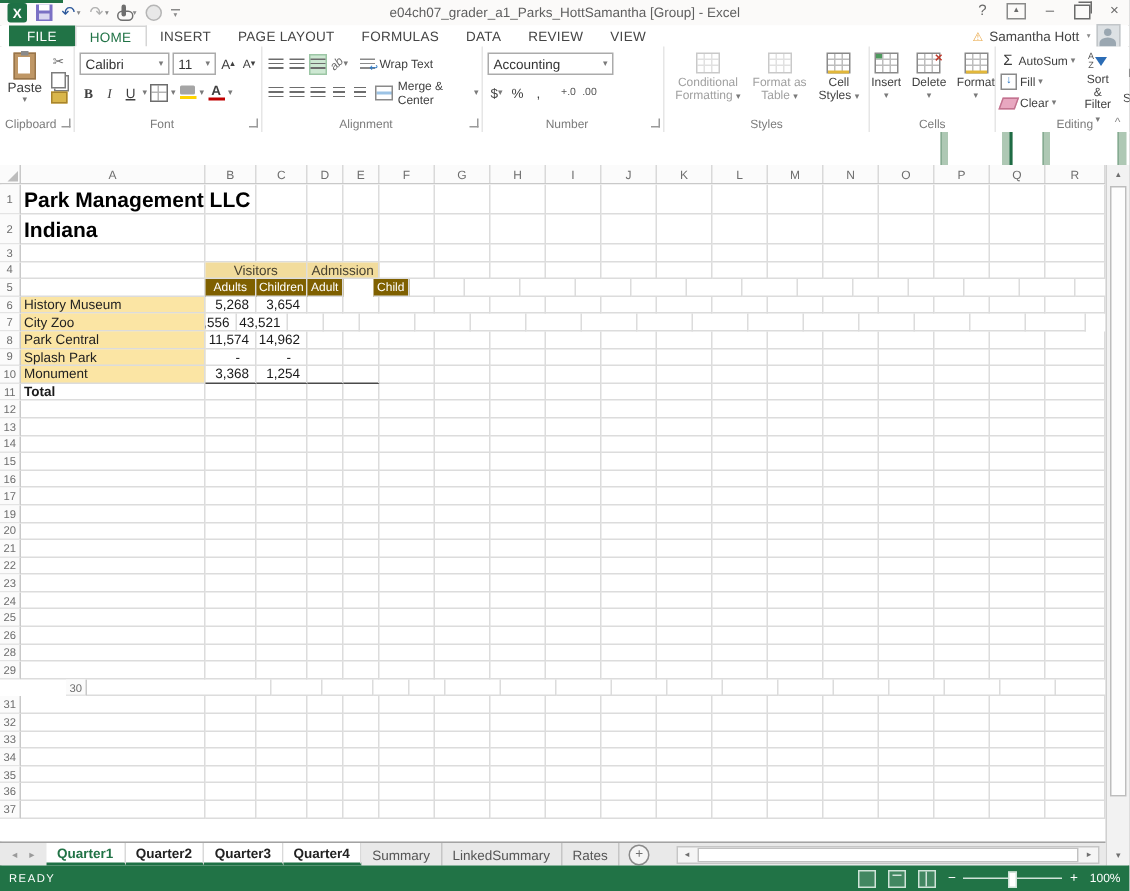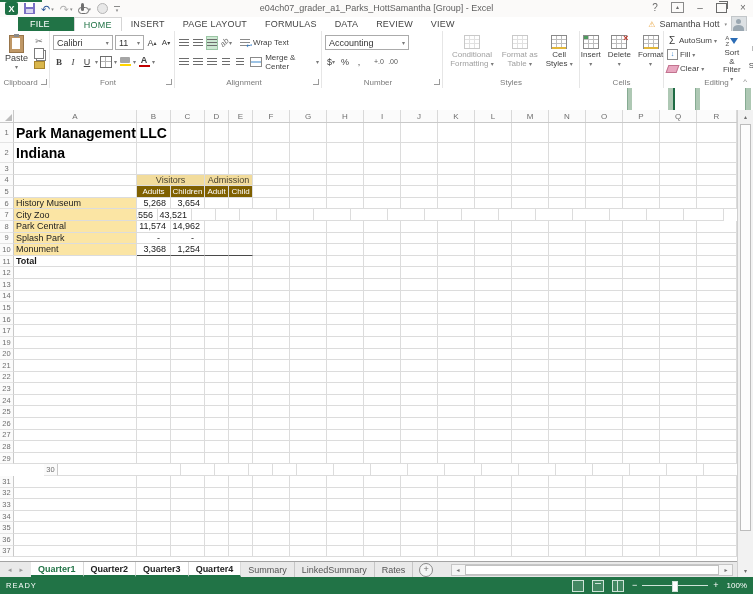--- a/index.html
+++ b/index.html
@@ -29,21 +29,21 @@
   .qmore s{font-size:5px;line-height:4px;text-decoration:none;}
   #title-text{position:absolute;left:0;right:0;top:3px;text-align:center;font-size:9px;color:#5f5f5f;}
   #wincontrols{position:absolute;right:3px;top:2px;display:flex;align-items:center;gap:9px;font-size:10px;color:#6b6b6b;}
   .wc{width:14px;text-align:center;cursor:default;}
   .ribopt{width:11px;height:9px;border:1px solid #8a8a8a;font-size:6px;line-height:8px;text-align:center;color:#6b6b6b;}
   .restore{width:9px;height:8px;border:1px solid #6b6b6b;position:relative;background:#fbfaf9;}
   .restore i{position:absolute;left:2px;top:-3px;width:8px;height:7px;border:1px solid #6b6b6b;border-bottom:none;border-left:none;}
   
   #tabrow{left:0;top:17px;width:753px;height:14px;background:#fff;display:flex;align-items:stretch;}
   .rtab{font-size:9px;padding:2px 9px 0 9px;color:#444;letter-spacing:.2px;}
-  .rtab.file{background:#217346;color:#fff;margin-left:18px;padding:2px 24px 0 12px;}
+  .rtab.file{background:#217346;color:#fff;margin-left:6px;padding:2px 12px 0 12px;}
   .rtab.active{color:#217346;background:#fff;border:1px solid #d5d5d5;border-bottom:none;}
   #account{position:absolute;right:6px;top:17px;height:14px;display:flex;align-items:center;gap:4px;font-size:9px;color:#444;}
   #account .warn{color:#e8a33d;font-size:8px;}
   #account .avatar{width:14px;height:14px;background:#dde1e4;border:1px solid #c2c6c9;position:relative;overflow:hidden;}
   #account .avatar b{position:absolute;left:4px;top:2px;width:5px;height:5px;border-radius:50%;background:#9aa7b1;}
   #account .avatar i{position:absolute;left:1px;top:8px;width:11px;height:7px;border-radius:50% 50% 0 0;background:#9aa7b1;}
   
   #ribbon{left:0;top:31px;width:753px;height:57px;background:#fff;border-bottom:1px solid #e1e1e1;display:flex;}
   .rgroup{position:relative;box-sizing:border-box;border-right:1px solid #e6e6e6;padding:3px 2px 11px 3px;flex:0 0 auto;}
   .glabel{position:absolute;bottom:1px;left:0;right:8px;text-align:center;font-size:8px;color:#7b7b7b;}
@@ -564,21 +564,21 @@
       <div class="cell" style="width: 37px;"></div>
       <div class="cell" style="width: 37px;"></div>
       <div class="cell" style="width: 40px;"></div>
     </div>
     <div class="grow" style="height: 11.6px;">
       <div class="rnum">5</div>
       <div class="cell" style="width: 123px;"></div>
       <div class="cell dhead" style="width: 34px;">Adults</div>
       <div class="cell dhead" style="width: 34px;">Children</div>
       <div class="cell dhead" style="width: 24px;">Adult</div>
-      <div class="cell dhead" style="width: 24px;">Child</div>
+      <div class="cell dhead" style="width: 24px; margin-left: 20px;">Child</div>
       <div class="cell" style="width: 37px;"></div>
       <div class="cell" style="width: 37px;"></div>
       <div class="cell" style="width: 37px;"></div>
       <div class="cell" style="width: 37px;"></div>
       <div class="cell" style="width: 37px;"></div>
       <div class="cell" style="width: 37px;"></div>
       <div class="cell" style="width: 37px;"></div>
       <div class="cell" style="width: 37px;"></div>
       <div class="cell" style="width: 37px;"></div>
       <div class="cell" style="width: 37px;"></div>
@@ -980,41 +980,20 @@
       <div class="cell" style="width: 37px;"></div>
       <div class="cell" style="width: 37px;"></div>
       <div class="cell" style="width: 37px;"></div>
       <div class="cell" style="width: 37px;"></div>
       <div class="cell" style="width: 37px;"></div>
       <div class="cell" style="width: 37px;"></div>
       <div class="cell" style="width: 40px;"></div>
     </div>
     <div class="grow" style="height: 11.6px;">
       <div class="rnum">26</div>
-      <div class="cell" style="width: 123px;"></div>
-      <div class="cell" style="width: 34px;"></div>
-      <div class="cell" style="width: 34px;"></div>
-      <div class="cell" style="width: 24px;"></div>
-      <div class="cell" style="width: 24px;"></div>
-      <div class="cell" style="width: 37px;"></div>
-      <div class="cell" style="width: 37px;"></div>
-      <div class="cell" style="width: 37px;"></div>
-      <div class="cell" style="width: 37px;"></div>
-      <div class="cell" style="width: 37px;"></div>
-      <div class="cell" style="width: 37px;"></div>
-      <div class="cell" style="width: 37px;"></div>
-      <div class="cell" style="width: 37px;"></div>
-      <div class="cell" style="width: 37px;"></div>
-      <div class="cell" style="width: 37px;"></div>
-      <div class="cell" style="width: 37px;"></div>
-      <div class="cell" style="width: 37px;"></div>
-      <div class="cell" style="width: 40px;"></div>
-    </div>
-    <div class="grow" style="height: 11.6px;">
-      <div class="rnum">27</div>
       <div class="cell" style="width: 123px;"></div>
       <div class="cell" style="width: 34px;"></div>
       <div class="cell" style="width: 34px;"></div>
       <div class="cell" style="width: 24px;"></div>
       <div class="cell" style="width: 24px;"></div>
       <div class="cell" style="width: 37px;"></div>
       <div class="cell" style="width: 37px;"></div>
       <div class="cell" style="width: 37px;"></div>
       <div class="cell" style="width: 37px;"></div>
       <div class="cell" style="width: 37px;"></div>

